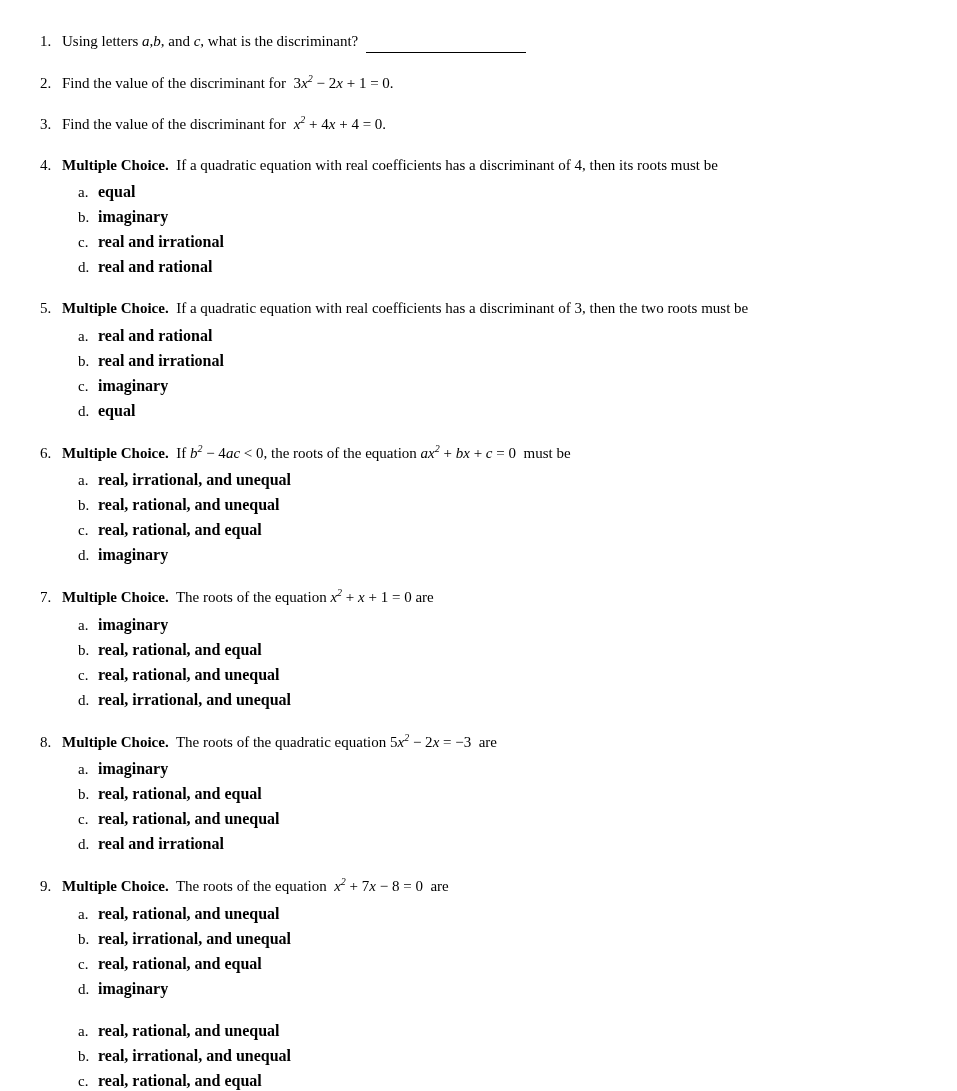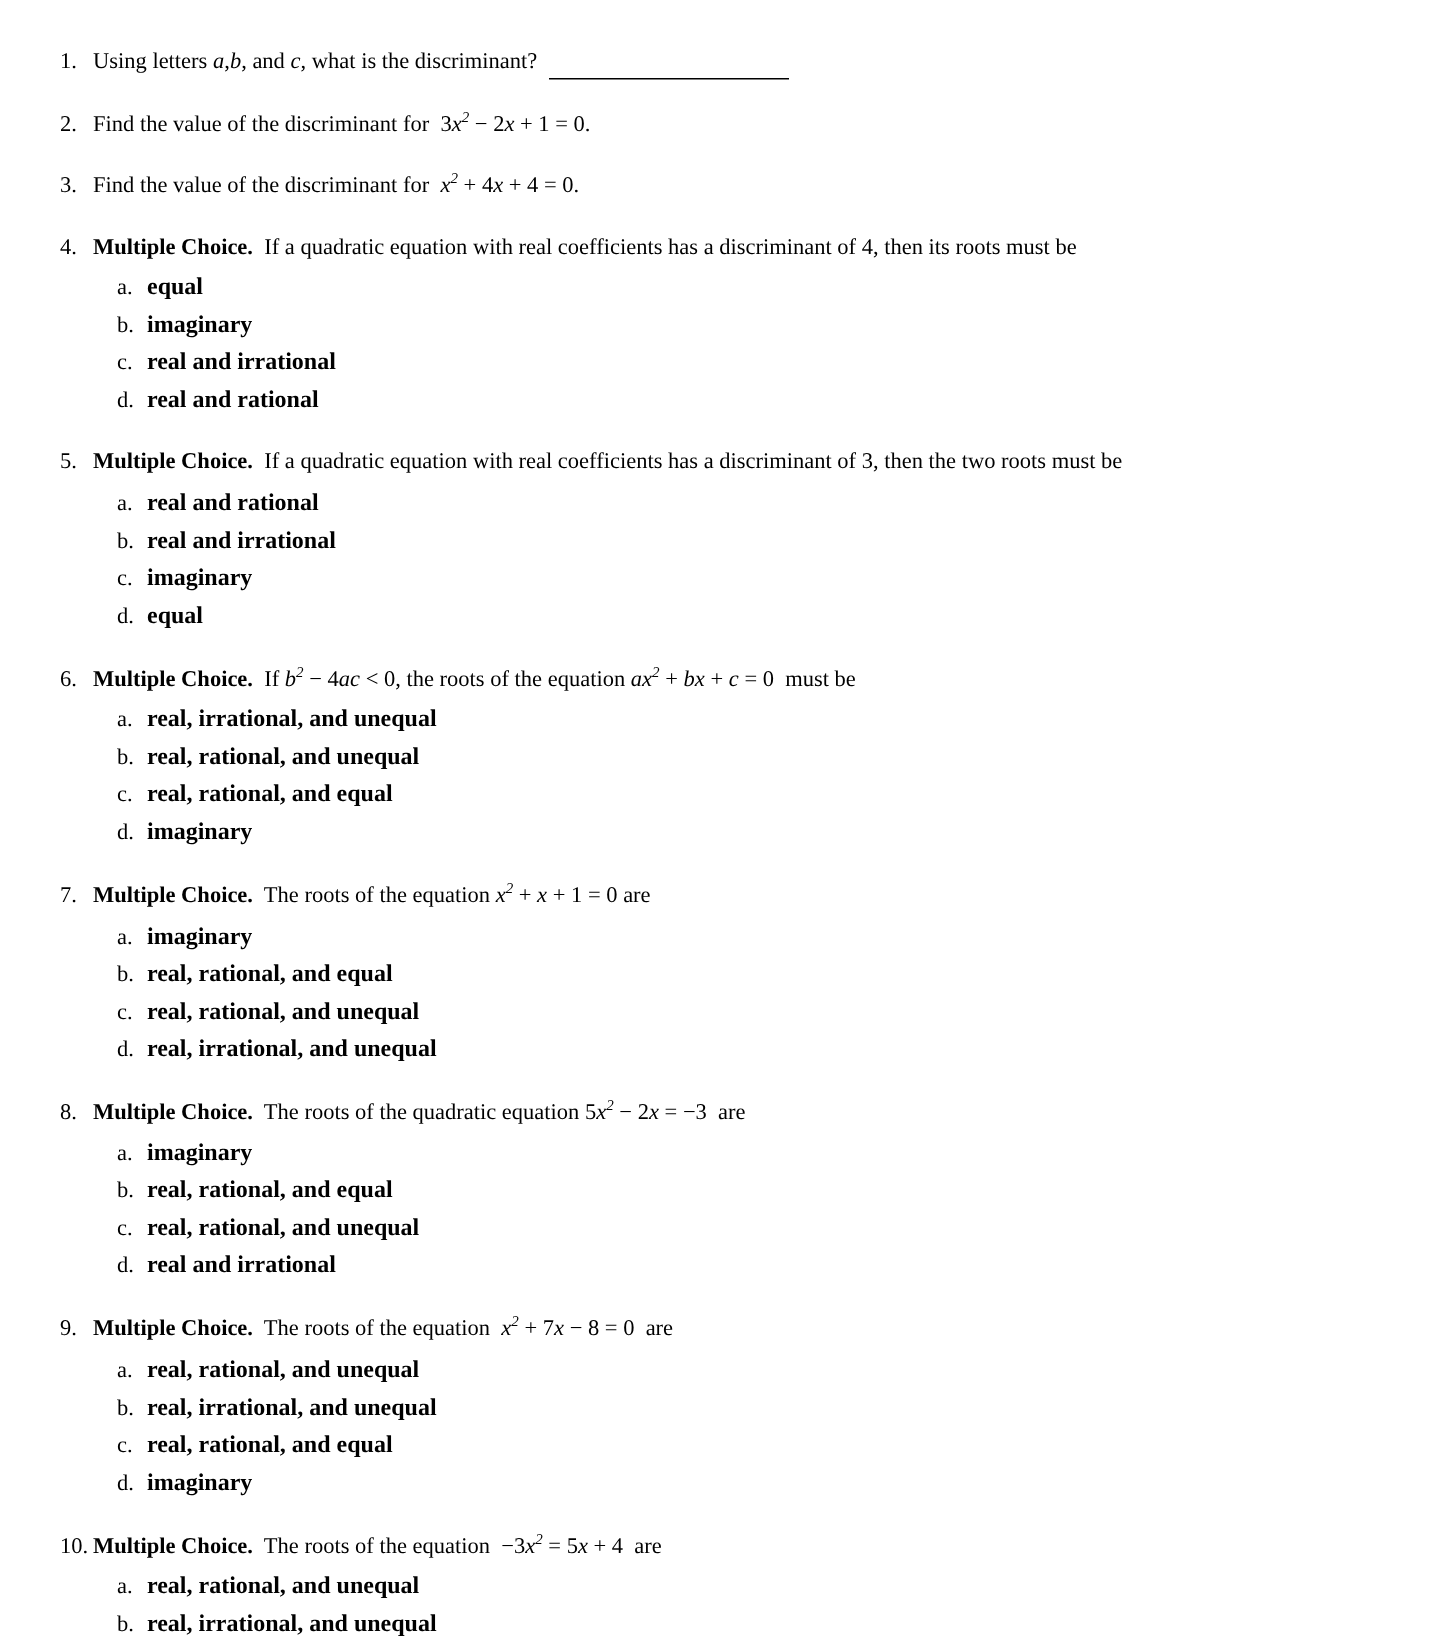--- a/index.html
+++ b/index.html
@@ -250,26 +250,20 @@
       <span class="choice-text">real, rational, and equal</span>
     </div>
     <div class="choice">
       <span class="choice-label">d.</span>
       <span class="choice-text">imaginary</span>
     </div>
   </div>
 </div>
 
 <div class="question-block">
-  <div class="question-line">
-    <span class="question-number">10.</span>
-    <span class="question-text">
-      <b>Multiple Choice.</b>&nbsp; The roots of the equation &nbsp;−3<i>x</i><sup>2</sup> = 5<i>x</i> + 4 &nbsp;are
-    </span>
-  </div>
   <div class="choices">
     <div class="choice">
       <span class="choice-label">a.</span>
       <span class="choice-text">real, rational, and unequal</span>
     </div>
     <div class="choice">
       <span class="choice-label">b.</span>
       <span class="choice-text">real, irrational, and unequal</span>
     </div>
     <div class="choice">

